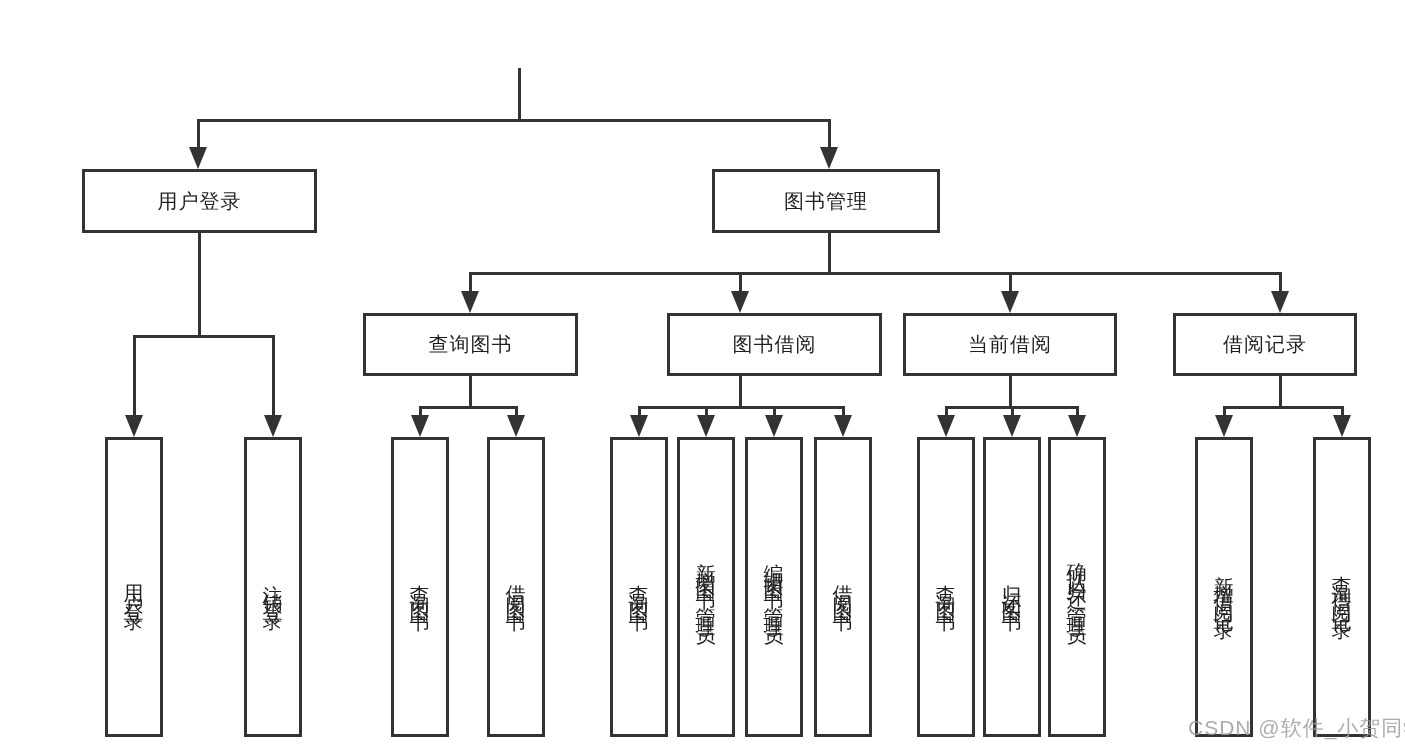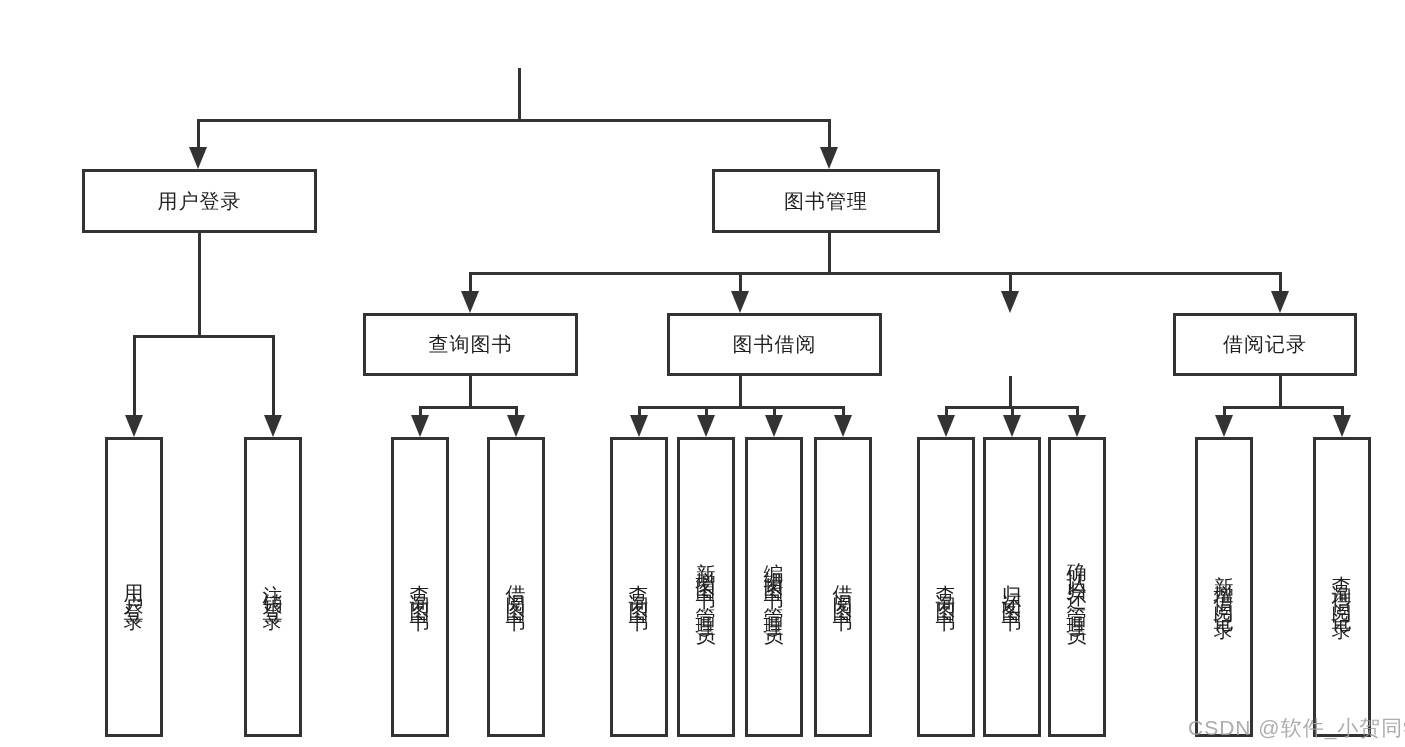--- a/index.html
+++ b/index.html
@@ -76,20 +76,23 @@
   </div>
 
   <div class="node" style="left:363px; top:313px; width:215px; height:63px;">
     <span>查询图书</span>
   </div>
 
   <div class="node" style="left:667px; top:313px; width:215px; height:63px;">
     <span>图书借阅</span>
   </div>
 
+  <div class="node" style="left:903px; top:313px; width:214px; height:63px;">
+    <span>当前借阅</span>
+  </div>
 
   <div class="node" style="left:1173px; top:313px; width:184px; height:63px;">
     <span>借阅记录</span>
   </div>
 
   <div class="node leaf" style="left:105px;">
     <span class="vtext">用户登录</span>
   </div>
   <div class="node leaf" style="left:244px;">
     <span class="vtext">注销登录</span>

